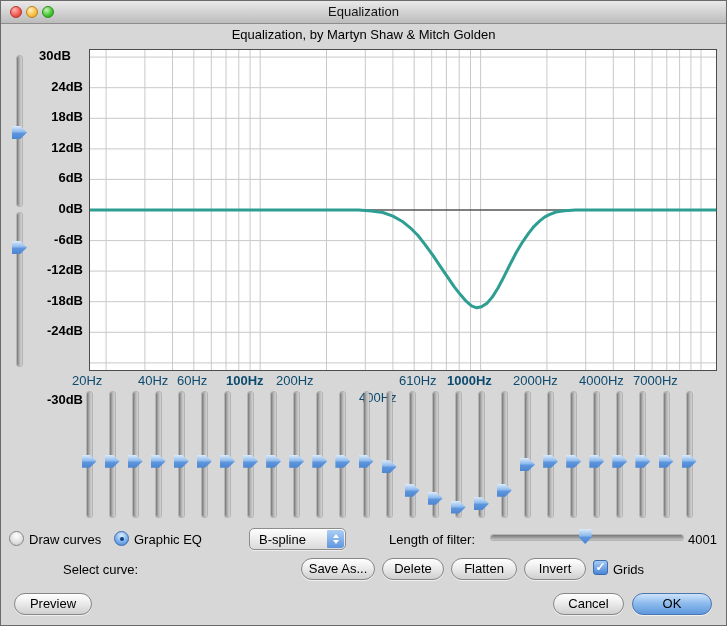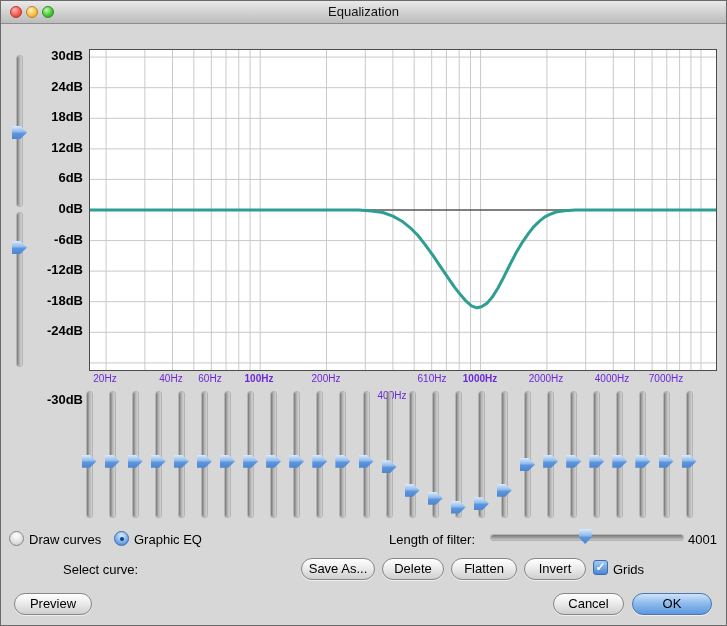--- a/index.html
+++ b/index.html
@@ -11,21 +11,21 @@
   .tl{position:absolute;top:5px;width:12px;height:12px;border-radius:50%;box-sizing:border-box;}
   #tl-close{left:9px;background:radial-gradient(circle at 35% 30%,#ffb3ae,#f1564d 60%,#ce3a31);border:1px solid #b5352c;}
   #tl-min{left:25px;background:radial-gradient(circle at 35% 30%,#ffeec2,#f8bf3e 60%,#d9991f);border:1px solid #b9831d;}
   #tl-zoom{left:41px;background:radial-gradient(circle at 35% 30%,#c8f3b8,#3fc52f 60%,#27a21b);border:1px solid #2d8f1f;}
   #subtitle{position:absolute;left:0;right:0;top:26px;text-align:center;font-size:13px;color:#000;}
 
   
   #graph{position:absolute;left:88px;top:48px;width:626px;height:320px;background:#fff;border:1px solid #4c4c4c;}
   #graph svg{position:absolute;left:0;top:0;}
   .ylabel{position:absolute;left:26px;width:56px;text-align:right;font-size:13px;font-weight:bold;color:#000;}
-  .xlabel{position:absolute;top:372px;width:66px;margin-left:-33px;text-align:center;font-size:10px;color:#6d28d9;}
+  .xlabel{position:absolute;top:372px;width:66px;margin-left:-33px;text-align:left;font-size:13px;color:#0c4a6e;}
   .xlabel.bold{font-weight:bold;}
 
   
   .vtrack{position:absolute;width:5px;border-radius:3px;background:linear-gradient(90deg,#777,#b9b9b9 55%,#d2d2d2);box-shadow:0 0 0 1px rgba(90,90,90,.28);}
   .vthumb{position:absolute;left:0;width:15px;height:13px;clip-path:polygon(0 0,55% 0,100% 50%,55% 100%,0 100%);background:linear-gradient(180deg,#dcecfb,#8db9ec 45%,#5d96dd 55%,#4d86cf);}
   .band{position:absolute;top:391px;width:15px;height:125px;}
   .band .vtrack{left:5px;top:0;height:125px;}
   .leftslider{position:absolute;left:11px;width:15px;}
   #lslider0{top:55px;height:150px;}
   #lslider1{top:212px;height:153px;}
@@ -72,20 +72,21 @@
 
 <div id="win">
 
   <div id="titlebar">
     <span id="tl-close" class="tl"></span>
     <span id="tl-min" class="tl"></span>
     <span id="tl-zoom" class="tl"></span>
     <div id="title">Equalization</div>
   </div>
 
+  <div id="subtitle">Equalization, by Martyn Shaw &amp; Mitch Golden</div>
 
   <div id="graph">
     <svg id="eq-svg" width="626" height="320">
         <line x1="16.1" y1="0" x2="16.1" y2="320" stroke="#c9c9c9" stroke-width="1"></line>
         <line x1="54.9" y1="0" x2="54.9" y2="320" stroke="#c9c9c9" stroke-width="1"></line>
         <line x1="82.5" y1="0" x2="82.5" y2="320" stroke="#c9c9c9" stroke-width="1"></line>
         <line x1="103.8" y1="0" x2="103.8" y2="320" stroke="#c9c9c9" stroke-width="1"></line>
         <line x1="121.3" y1="0" x2="121.3" y2="320" stroke="#c9c9c9" stroke-width="1"></line>
         <line x1="136.0" y1="0" x2="136.0" y2="320" stroke="#c9c9c9" stroke-width="1"></line>
         <line x1="148.8" y1="0" x2="148.8" y2="320" stroke="#c9c9c9" stroke-width="1"></line>
@@ -135,56 +136,63 @@
   </div>
 
   <div id="radio-draw" class="radio off"></div>
   <div id="lbl-draw" class="lbl">Draw curves</div>
 
   <div id="radio-geq" class="radio on">
     <div class="dot"></div>
   </div>
   <div id="lbl-geq" class="lbl">Graphic EQ</div>
 
+  <div id="popup-interp" class="popup">
+    <span class="plabel">B-spline</span>
+    <span class="parrows">
+        <span class="tri-up"></span>
+        <span class="tri-down"></span>
+      </span>
+  </div>
 
   <div id="lbl-length" class="lbl">Length of filter:</div>
   <div id="flt-track"></div>
   <div id="flt-thumb" style="left: 577.7px;"></div>
   <div id="lbl-fltval" class="lbl">4001</div>
 
   <div id="lbl-selcurve" class="lbl">Select curve:</div>
   <button id="btn-saveas" class="btn">Save As...</button>
   <button id="btn-delete" class="btn">Delete</button>
   <button id="btn-flatten" class="btn">Flatten</button>
   <button id="btn-invert" class="btn">Invert</button>
   <div id="chk-grids" class="checkbox">
     <span>✓</span>
   </div>
   <div id="lbl-grids" class="lbl">Grids</div>
 
   <button id="btn-preview" class="btn">Preview</button>
   <button id="btn-cancel" class="btn">Cancel</button>
   <button id="btn-ok" class="btn primary">OK</button>
 
-<div class="ylabel" style="top: 47px;">30dB</div>
+<div class="ylabel" style="top: 47px; text-align: center;">30dB</div>
     <div class="ylabel" style="top: 78px;">24dB</div>
     <div class="ylabel" style="top: 108px;">18dB</div>
     <div class="ylabel" style="top: 139px;">12dB</div>
     <div class="ylabel" style="top: 169px;">6dB</div>
     <div class="ylabel" style="top: 200px;">0dB</div>
     <div class="ylabel" style="top: 231px;">-6dB</div>
     <div class="ylabel" style="top: 261px;">-12dB</div>
     <div class="ylabel" style="top: 292px;">-18dB</div>
     <div class="ylabel" style="top: 322px;">-24dB</div>
     <div class="ylabel" style="top: 353px; margin-top: 38px;">-30dB</div>
     <div class="xlabel" style="left: 104px;">20Hz</div>
     <div class="xlabel" style="left: 170px;">40Hz</div>
     <div class="xlabel" style="left: 209px;">60Hz</div>
     <div class="xlabel bold" style="left: 258px;">100Hz</div>
-    <div class="xlabel" style="left: 325px;">200Hz</div>
+    <div class="xlabel" style="left: 308px;">200Hz</div>
     <div class="xlabel" style="left: 391px; margin-top: 17px;">400Hz</div>
     <div class="xlabel" style="left: 431px;">610Hz</div>
     <div class="xlabel bold" style="left: 479px;">1000Hz</div>
     <div class="xlabel" style="left: 545px;">2000Hz</div>
     <div class="xlabel" style="left: 611px;">4000Hz</div>
     <div class="xlabel" style="left: 665px;">7000Hz</div>
     <div class="band" style="left: 80.5px;">
       <div class="vtrack"></div>
       <div class="vthumb" style="top:62.7px"></div>
     </div>

